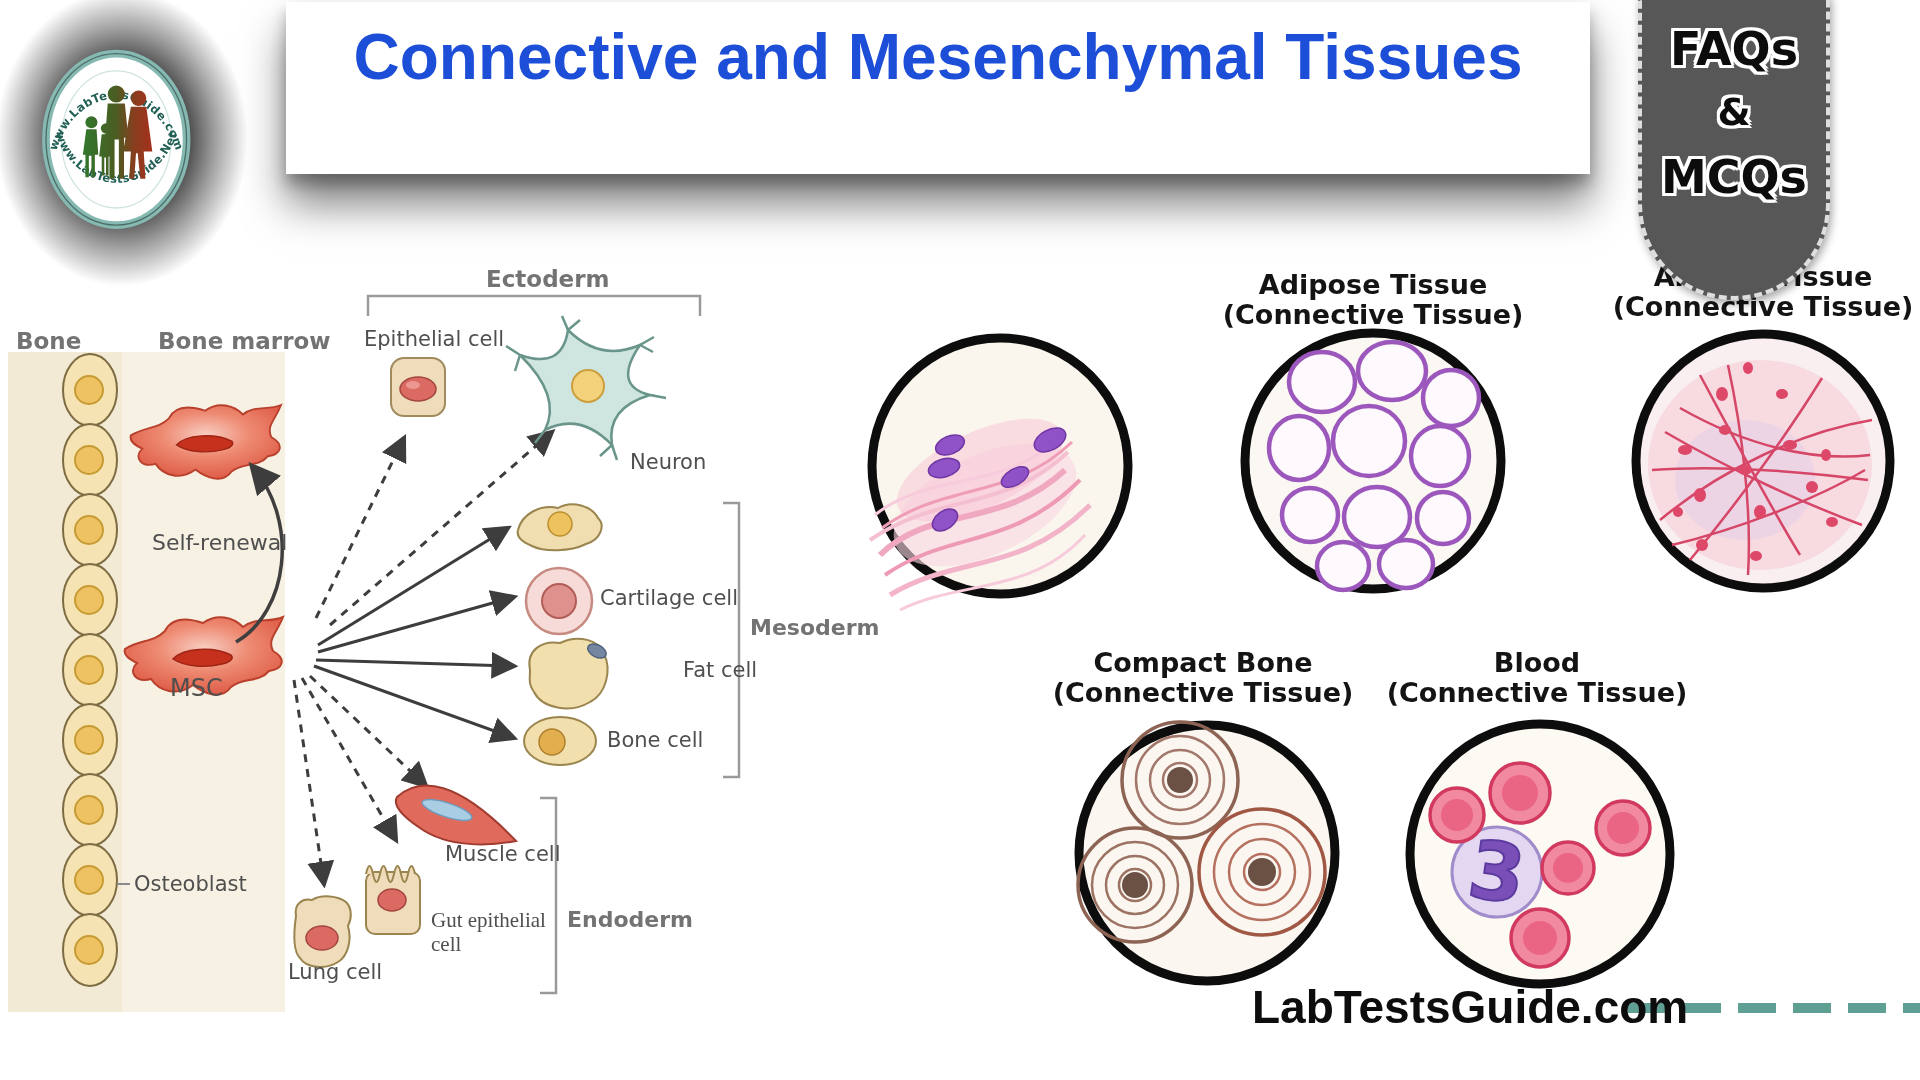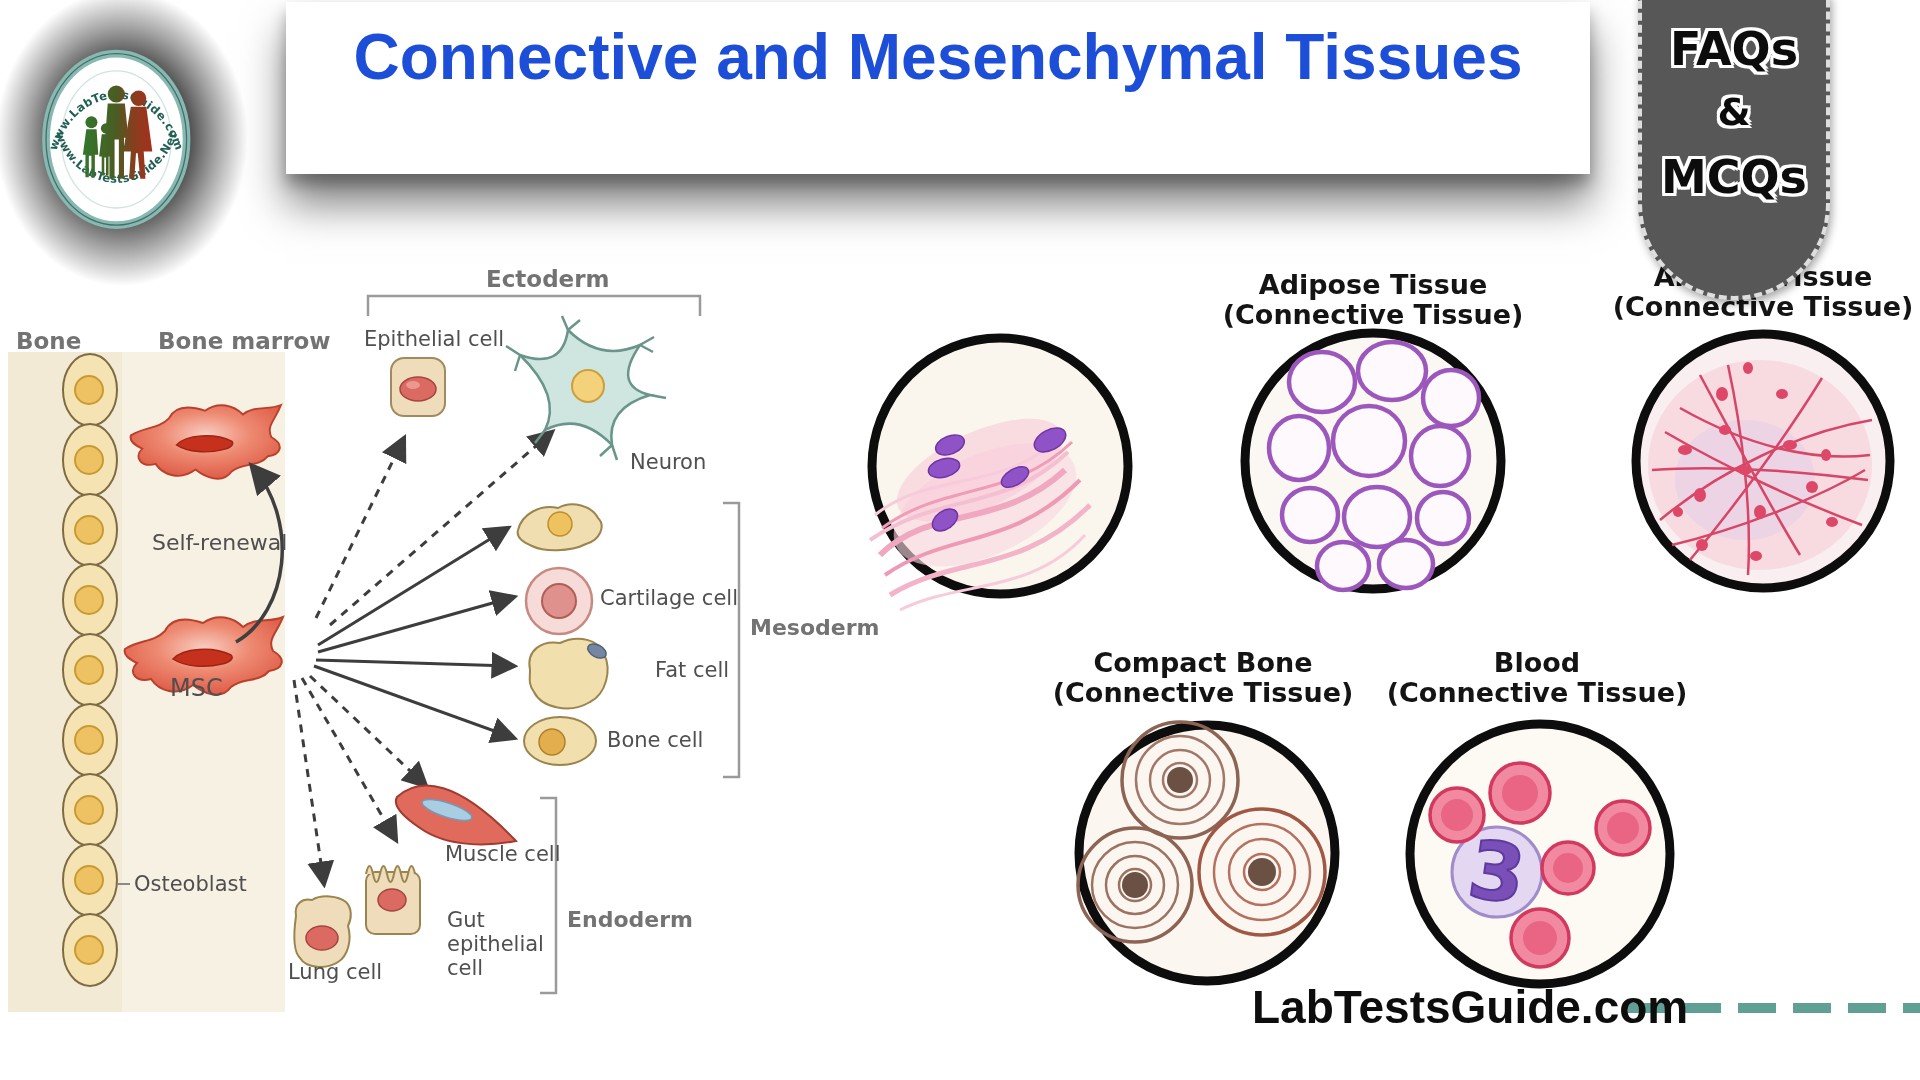--- a/index.html
+++ b/index.html
@@ -322,25 +322,25 @@
 
   <div class="dlabel dbold" style="left:16px;top:328px;font-size:23px;">Bone</div>
   <div class="dlabel dbold" style="left:158px;top:328px;font-size:23px;">Bone marrow</div>
   <div class="dlabel" style="left:152px;top:530px;font-size:22px;">Self-renewal</div>
   <div class="dlabel" style="left:170px;top:675px;font-size:24px;">MSC</div>
   <div class="dlabel" style="left:134px;top:872px;">Osteoblast</div>
   <div class="dlabel dbold" style="left:486px;top:266px;font-size:23px;">Ectoderm</div>
   <div class="dlabel" style="left:364px;top:327px;">Epithelial cell</div>
   <div class="dlabel" style="left:630px;top:425px;margin-top:25px;">Neuron</div>
   <div class="dlabel" style="left:600px;top:586px;">Cartilage cell</div>
-  <div class="dlabel" style="left:608px;top:658px;padding-left:47px;">Fat cell</div>
+  <div class="dlabel" style="left:636px;top:658px;padding-left:47px;">Fat cell</div>
   <div class="dlabel" style="left:607px;top:728px;">Bone cell</div>
   <div class="dlabel dbold" style="left:750px;top:615px;font-size:22px;">Mesoderm</div>
   <div class="dlabel" style="left:445px;top:842px;">Muscle cell</div>
-  <div class="dlabel" style="left:447px;top:908px;width:138px;">Gut epithelial cell</div>
+  <div class="dlabel" style="left:431px;top:908px;width:138px;font-family:Liberation Serif, serif;">Gut epithelial cell</div>
   <div class="dlabel dbold" style="left:567px;top:882px;font-size:22px;margin-top:25px;">Endoderm</div>
   <div class="dlabel" style="left:288px;top:960px;">Lung cell</div>
 
   <div class="ttl" style="left:1208px;top:270px;">
     <div>Adipose Tissue</div>
     <div>(Connective Tissue)</div>
   </div>
   <div class="ttl" style="left:1598px;top:262px;">
     <div>Areolar Tissue</div>
     <div>(Connective Tissue)</div>

